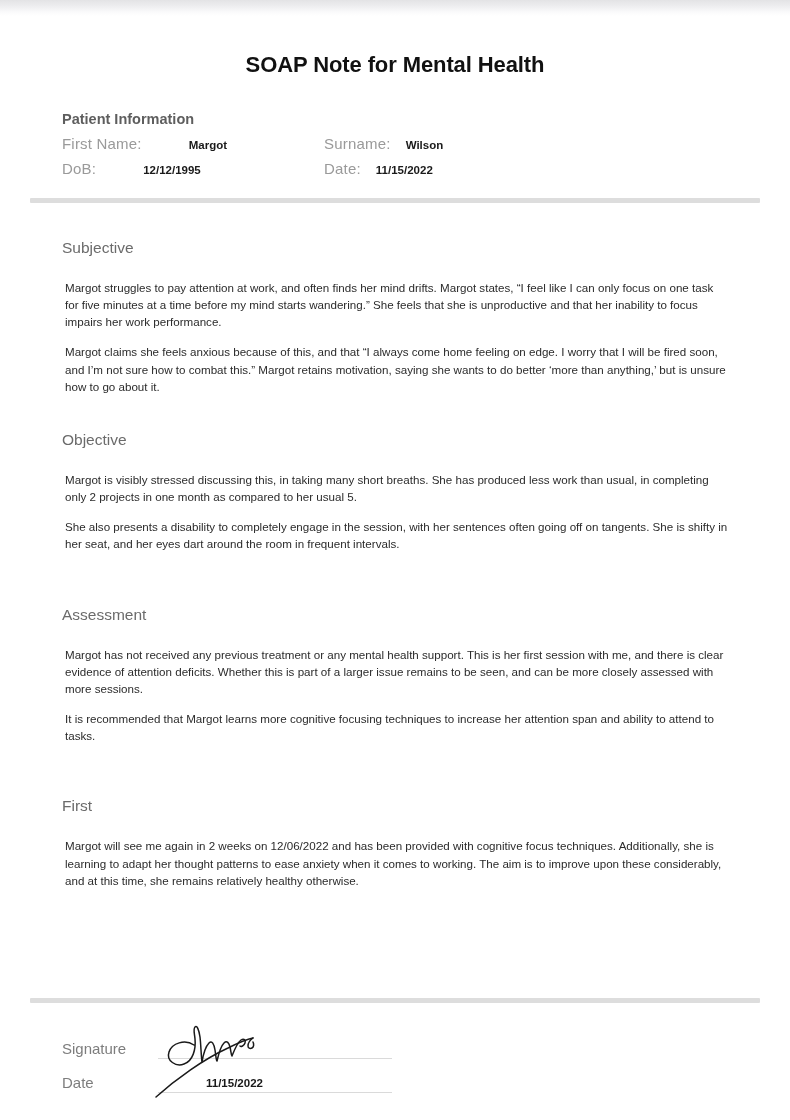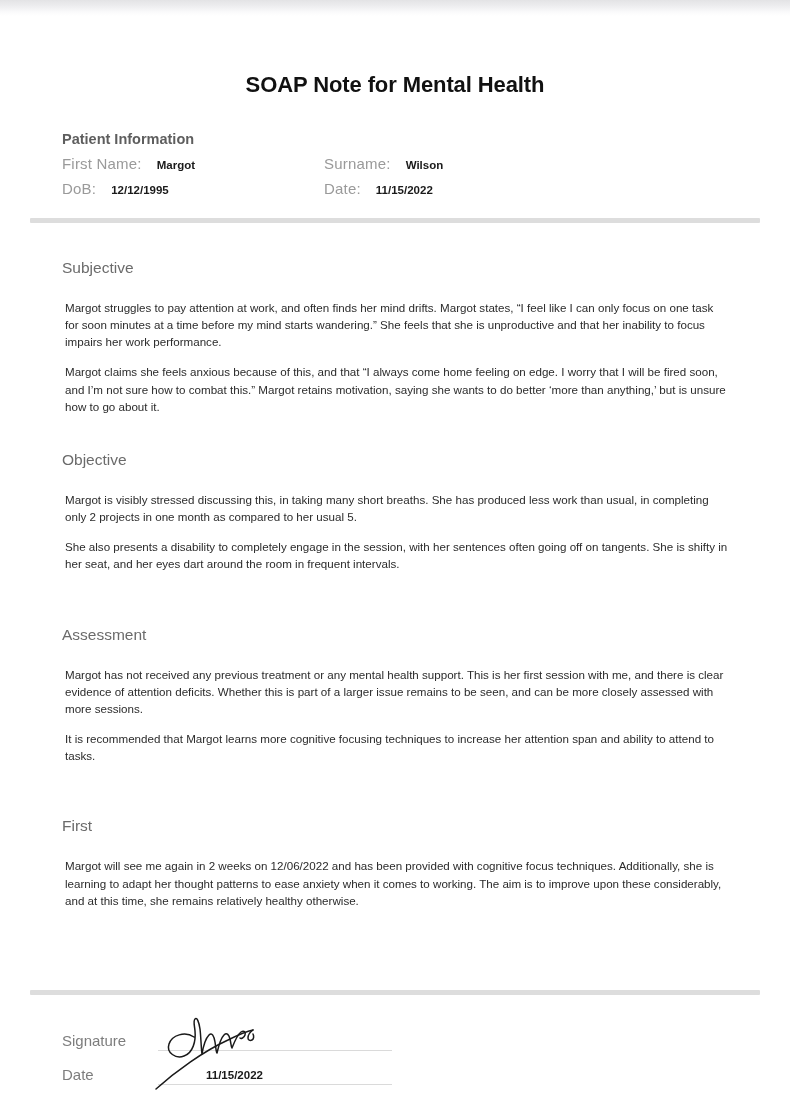--- a/index.html
+++ b/index.html
@@ -28,21 +28,21 @@
     pointer-events: none;
   }
 
   .doc-title {
     text-align: center;
     font-size: 22px;
     font-weight: bold;
     color: #111111;
     letter-spacing: -0.1px;
     margin: 0;
-    padding-top: 72px;
+    padding-top: 52px;
   }
 
   .content {
     padding: 0 62px;
     box-sizing: border-box;
   }
 
   
   .patient-block {
     margin-top: 33px;
@@ -55,21 +55,21 @@
   }
   .patient-row {
     display: flex;
     align-items: baseline;
     margin-top: 8px;
   }
   .field {
     display: flex;
     align-items: baseline;
   }
-  .field.col-left { width: 262px; flex: 0 0 262px; }
+  .field.col-left { width: 262px; flex: 0 0 262px; gap: 32px; }
   .field-label {
     font-size: 15px;
     color: #9a9a9a;
     font-weight: normal;
     letter-spacing: 0.2px;
     white-space: nowrap;
   }
   .field-value {
     font-size: 11.5px;
     font-weight: bold;
@@ -104,22 +104,22 @@
     margin: 0 0 13px 0;
     text-align: left;
   }
   .para:last-child { margin-bottom: 0; }
 
   
   .footer-divider { margin-top: 0; }
   .footer {
     position: absolute;
     left: 0; right: 0;
-    bottom: 0;
-    height: 130px;
+    bottom: 18px;
+    height: 104px;
   }
   .footer-inner {
     position: relative;
     display: flex;
     align-items: flex-start;
     padding: 22px 62px 0 62px;
     box-sizing: border-box;
   }
   .sig-area {
     position: relative;
@@ -242,21 +242,21 @@
     </div>
   </div>
 
   <div class="divider divider-top"></div>
 
   <div class="sections">
 
     <div class="section" style="margin-top:36px">
       <div class="section-heading">Subjective</div>
       <div class="section-body">
-        <p class="para">Margot struggles to pay attention at work, and often finds her mind drifts. Margot states, “I feel like I can only focus on one task for soon minutes at a time before my mind starts wandering.” She feels that she is unproductive and that her inability to focus impairs her work performance.</p>
+        <p class="para">Margot struggles to pay attention at work, and often finds her mind drifts. Margot states, “I feel like I can only focus on one task for five minutes at a time before my mind starts wandering.” She feels that she is unproductive and that her inability to focus impairs her work performance.</p>
         <p class="para">Margot claims she feels anxious because of this, and that “I always come home feeling on edge. I worry that I will be fired soon, and I’m not sure how to combat this.” Margot retains motivation, saying she wants to do better ‘more than anything,’ but is unsure how to go about it.</p>
       </div>
     </div>
 
     <div class="section" style="margin-top:36px">
       <div class="section-heading">Objective</div>
       <div class="section-body">
         <p class="para">Margot is visibly stressed discussing this, in taking many short breaths. She has produced less work than usual, in completing only 2 projects in one month as compared to her usual 5.</p>
         <p class="para">She also presents a disability to completely engage in the session, with her sentences often going off on tangents. She is shifty in her seat, and her eyes dart around the room in frequent intervals.</p>
       </div>

